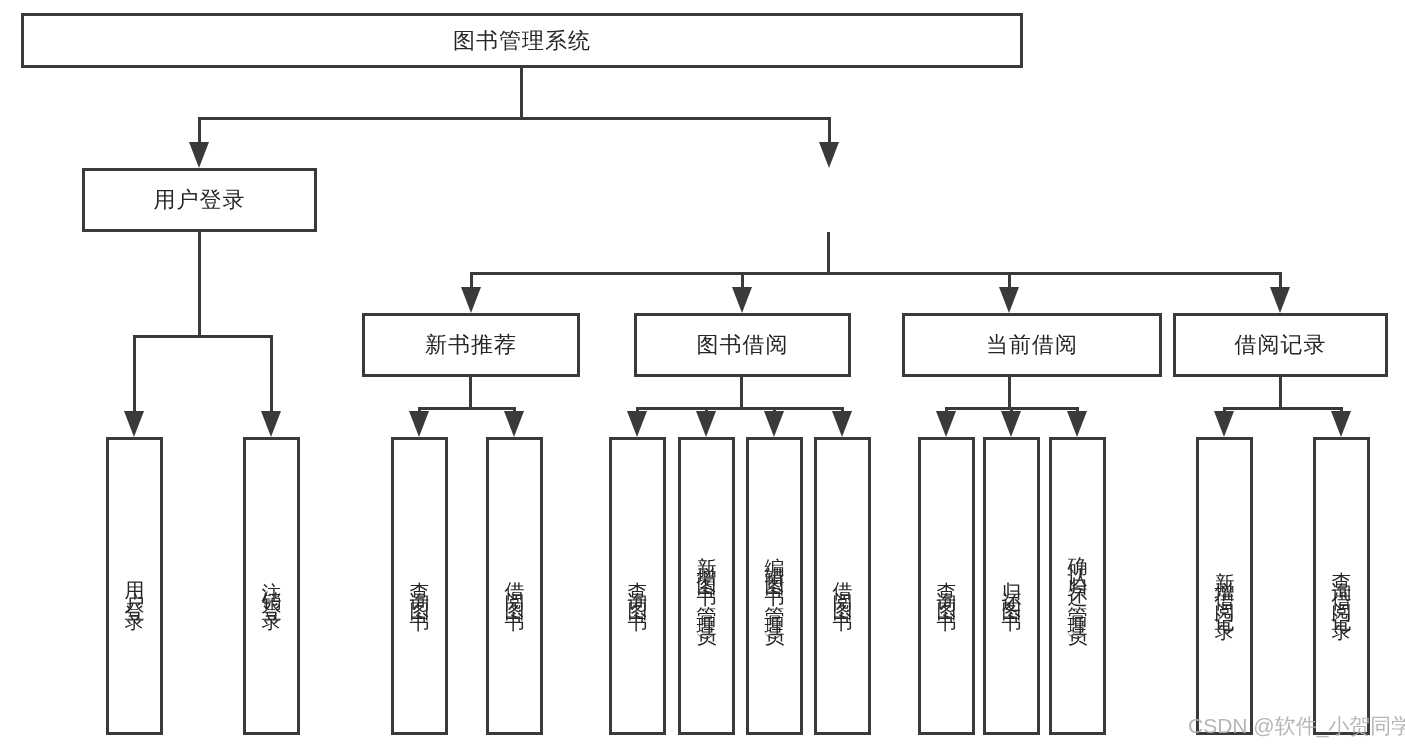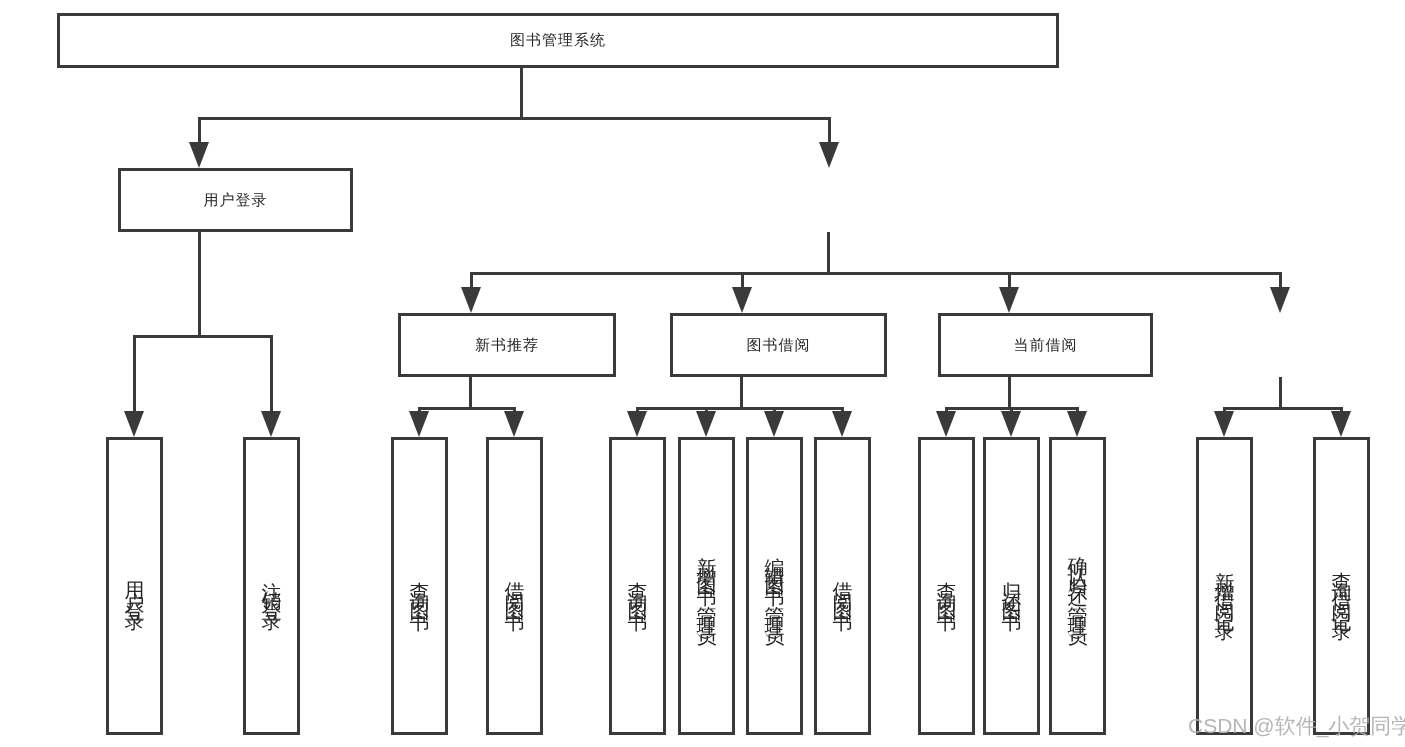--- a/index.html
+++ b/index.html
@@ -15,21 +15,21 @@
   .box {
     position: absolute;
     box-sizing: border-box;
     background: #ffffff;
     border: 3px solid #3a3a3a;
     display: flex;
     align-items: center;
     justify-content: center;
     text-align: center;
   }
-  .hbox { font-size: 15px; letter-spacing: 1px; margin-left: 36px; }
+  .hbox { font-size: 22px; letter-spacing: 1px; }
   .leaf {
     top: 437px;
     width: 57px;
     height: 298px;
   }
   .leaf .vtext {
     writing-mode: vertical-rl;
     text-orientation: mixed;
     font-size: 20px;
     letter-spacing: 10px;
@@ -93,22 +93,25 @@
   <div class="arrow" style="left:999px; top:287px;"></div>
   <div class="vline" style="left:1279px; top:272px; height:28px;"></div>
   <div class="arrow" style="left:1270px; top:287px;"></div>
 
   <div class="box hbox" style="left:362px; top:313px; width:218px; height:64px;">
     <span>新书推荐</span>
   </div>
   <div class="box hbox" style="left:634px; top:313px; width:217px; height:64px;">
     <span>图书借阅</span>
   </div>
-  <div class="box hbox" style="left:902px; top:313px; width:215px; height:64px;">
+  <div class="box hbox" style="left:902px; top:313px; width:260px; height:64px;">
     <span>当前借阅</span>
+  </div>
+  <div class="box hbox" style="left:1173px; top:313px; width:215px; height:64px;">
+    <span>借阅记录</span>
   </div>
 
   <div class="vline" style="left:469px; top:377px; height:30px;"></div>
   <div class="hline" style="left:418px; top:407px; width:98px;"></div>
   <div class="vline" style="left:418px; top:407px; height:12px;"></div>
   <div class="arrow" style="left:409px; top:411px;"></div>
   <div class="vline" style="left:513px; top:407px; height:12px;"></div>
   <div class="arrow" style="left:504px; top:411px;"></div>
 
   <div class="vline" style="left:740px; top:377px; height:30px;"></div>

